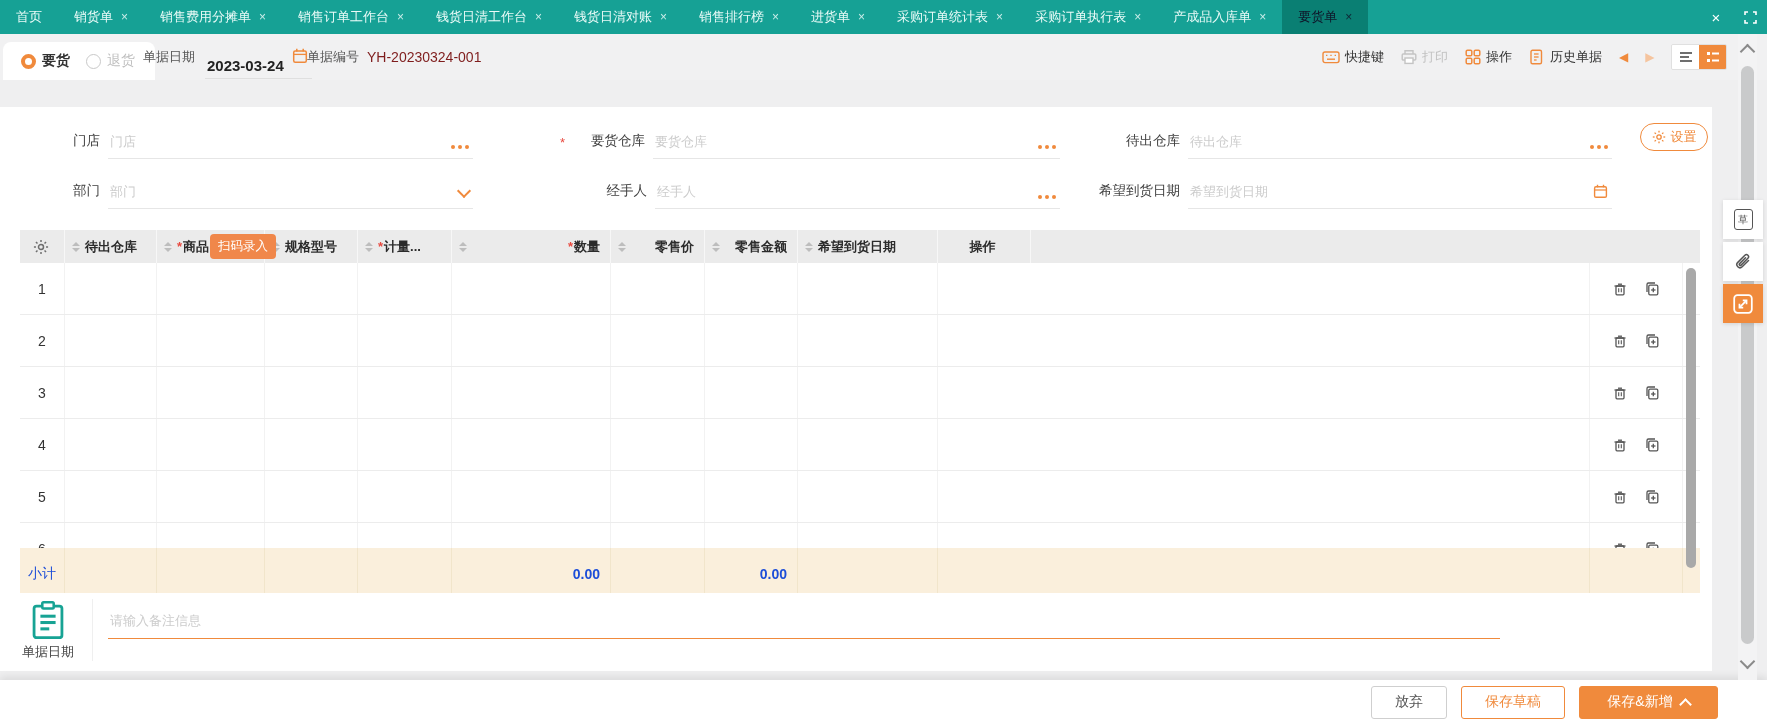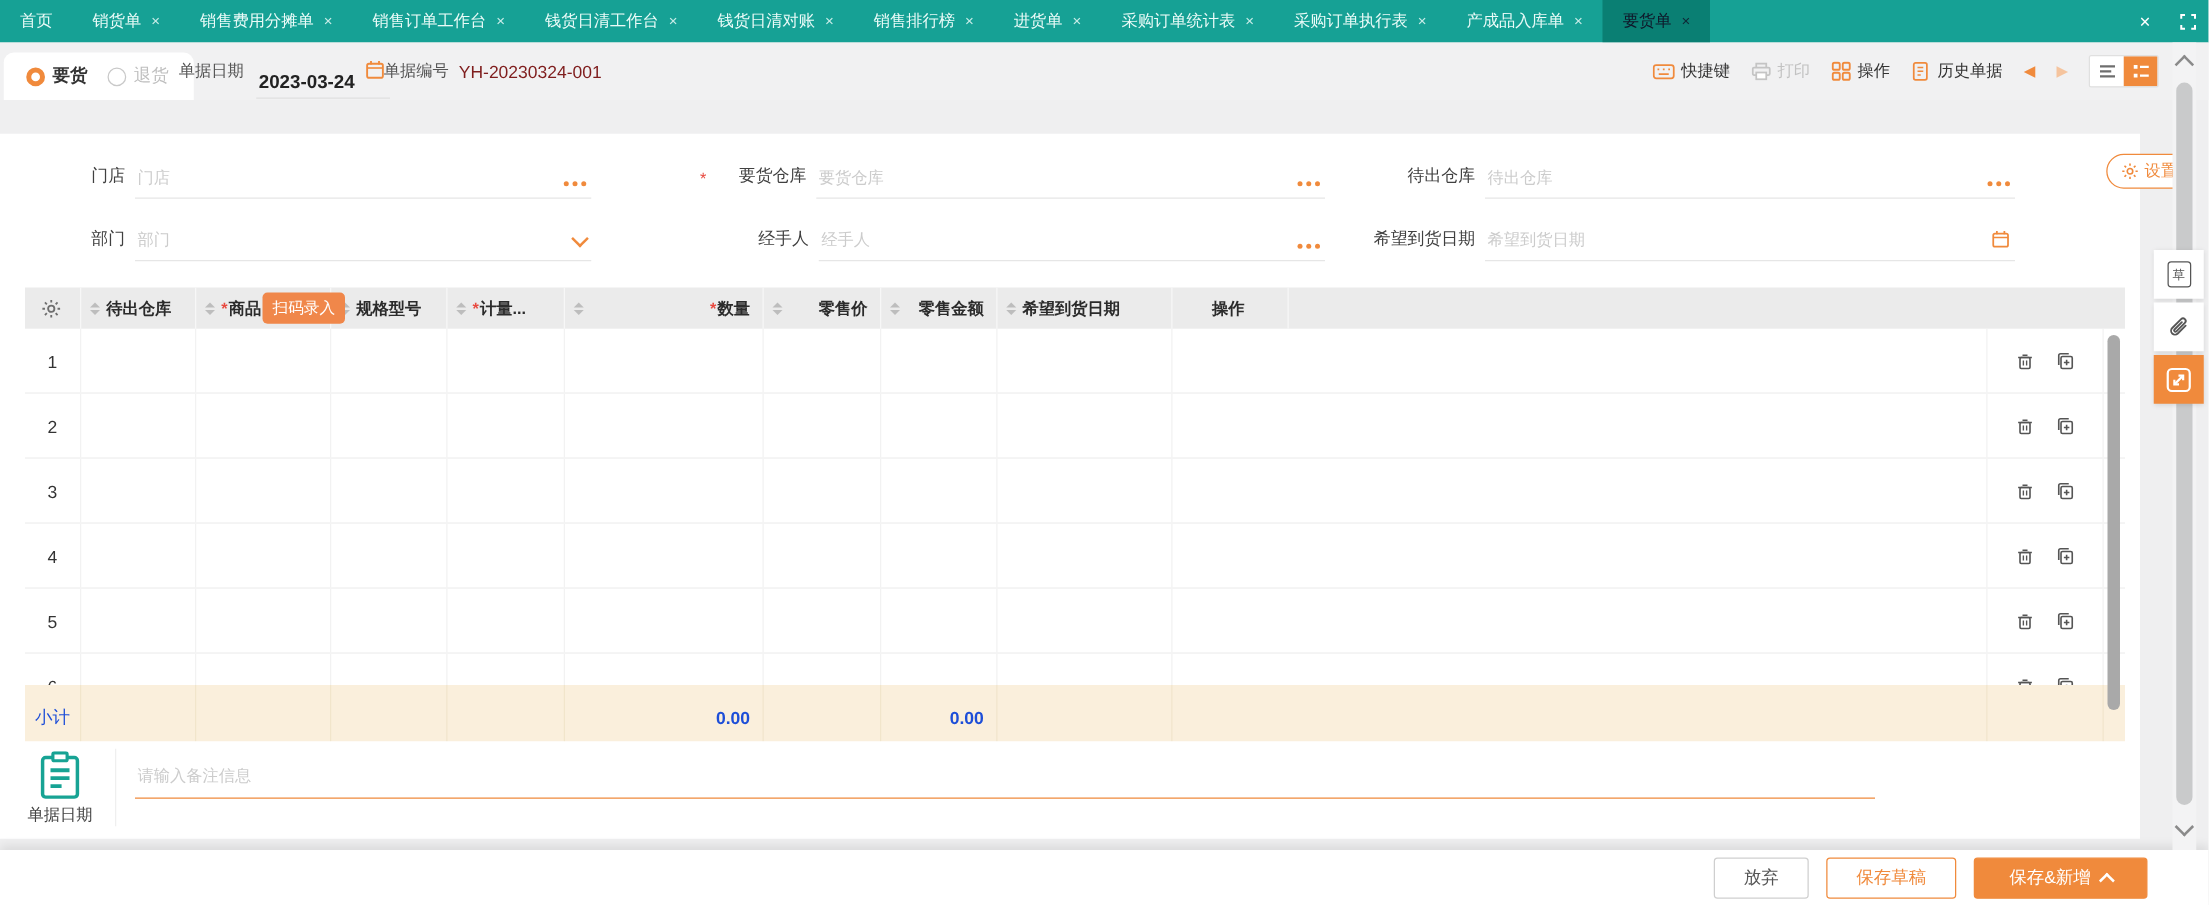--- a/index.html
+++ b/index.html
@@ -48,21 +48,21 @@
   .req-star{color:#E8493F;font-size:13px;padding-bottom:9px;margin-right:2px;}
   .finput{flex:1;position:relative;border-bottom:1px solid #E6E6E6;height:34px;}
   .finput input{width:100%;height:100%;border:0;outline:0;background:transparent;font-size:13px;color:#333;
                 font-family:inherit;box-sizing:border-box;padding:0 24px 0 2px;}
   .finput input::placeholder{color:#CCCCCC;}
   .ficon{position:absolute;right:4px;bottom:9px;cursor:pointer;display:flex;align-items:center;}
   .dots{display:flex;gap:3px;}
   .dots span{width:4px;height:4px;border-radius:50%;background:#F08A3C;}
   .chev-dn{width:8px;height:8px;border-left:2px solid #F08A3C;border-top:2px solid #F08A3C;
            transform:rotate(225deg);margin-bottom:3px;}
-  .settings-btn{position:absolute;left:1685px;top:16px;width:68px;height:28px;border:1px solid #F08A3C;
+  .settings-btn{position:absolute;left:1640px;top:16px;width:68px;height:28px;border:1px solid #F08A3C;
                 border-radius:15px;color:#F08A3C;font-size:13px;display:flex;align-items:center;
                 justify-content:center;gap:5px;cursor:pointer;background:#fff;box-sizing:border-box;}
 
   
   .grid{position:absolute;left:20px;top:123px;width:1680px;}
   .thead{display:flex;height:33px;background:#EBEBEB;}
   .th{display:flex;align-items:center;box-sizing:border-box;border-right:1px solid #F7F7F7;
       font-size:13px;font-weight:700;color:#2B2B2B;padding:0 10px 0 7px;cursor:pointer;overflow:visible;white-space:nowrap;}
   .th.center{justify-content:center;}
   .th .lbl-right{margin-left:auto;}

